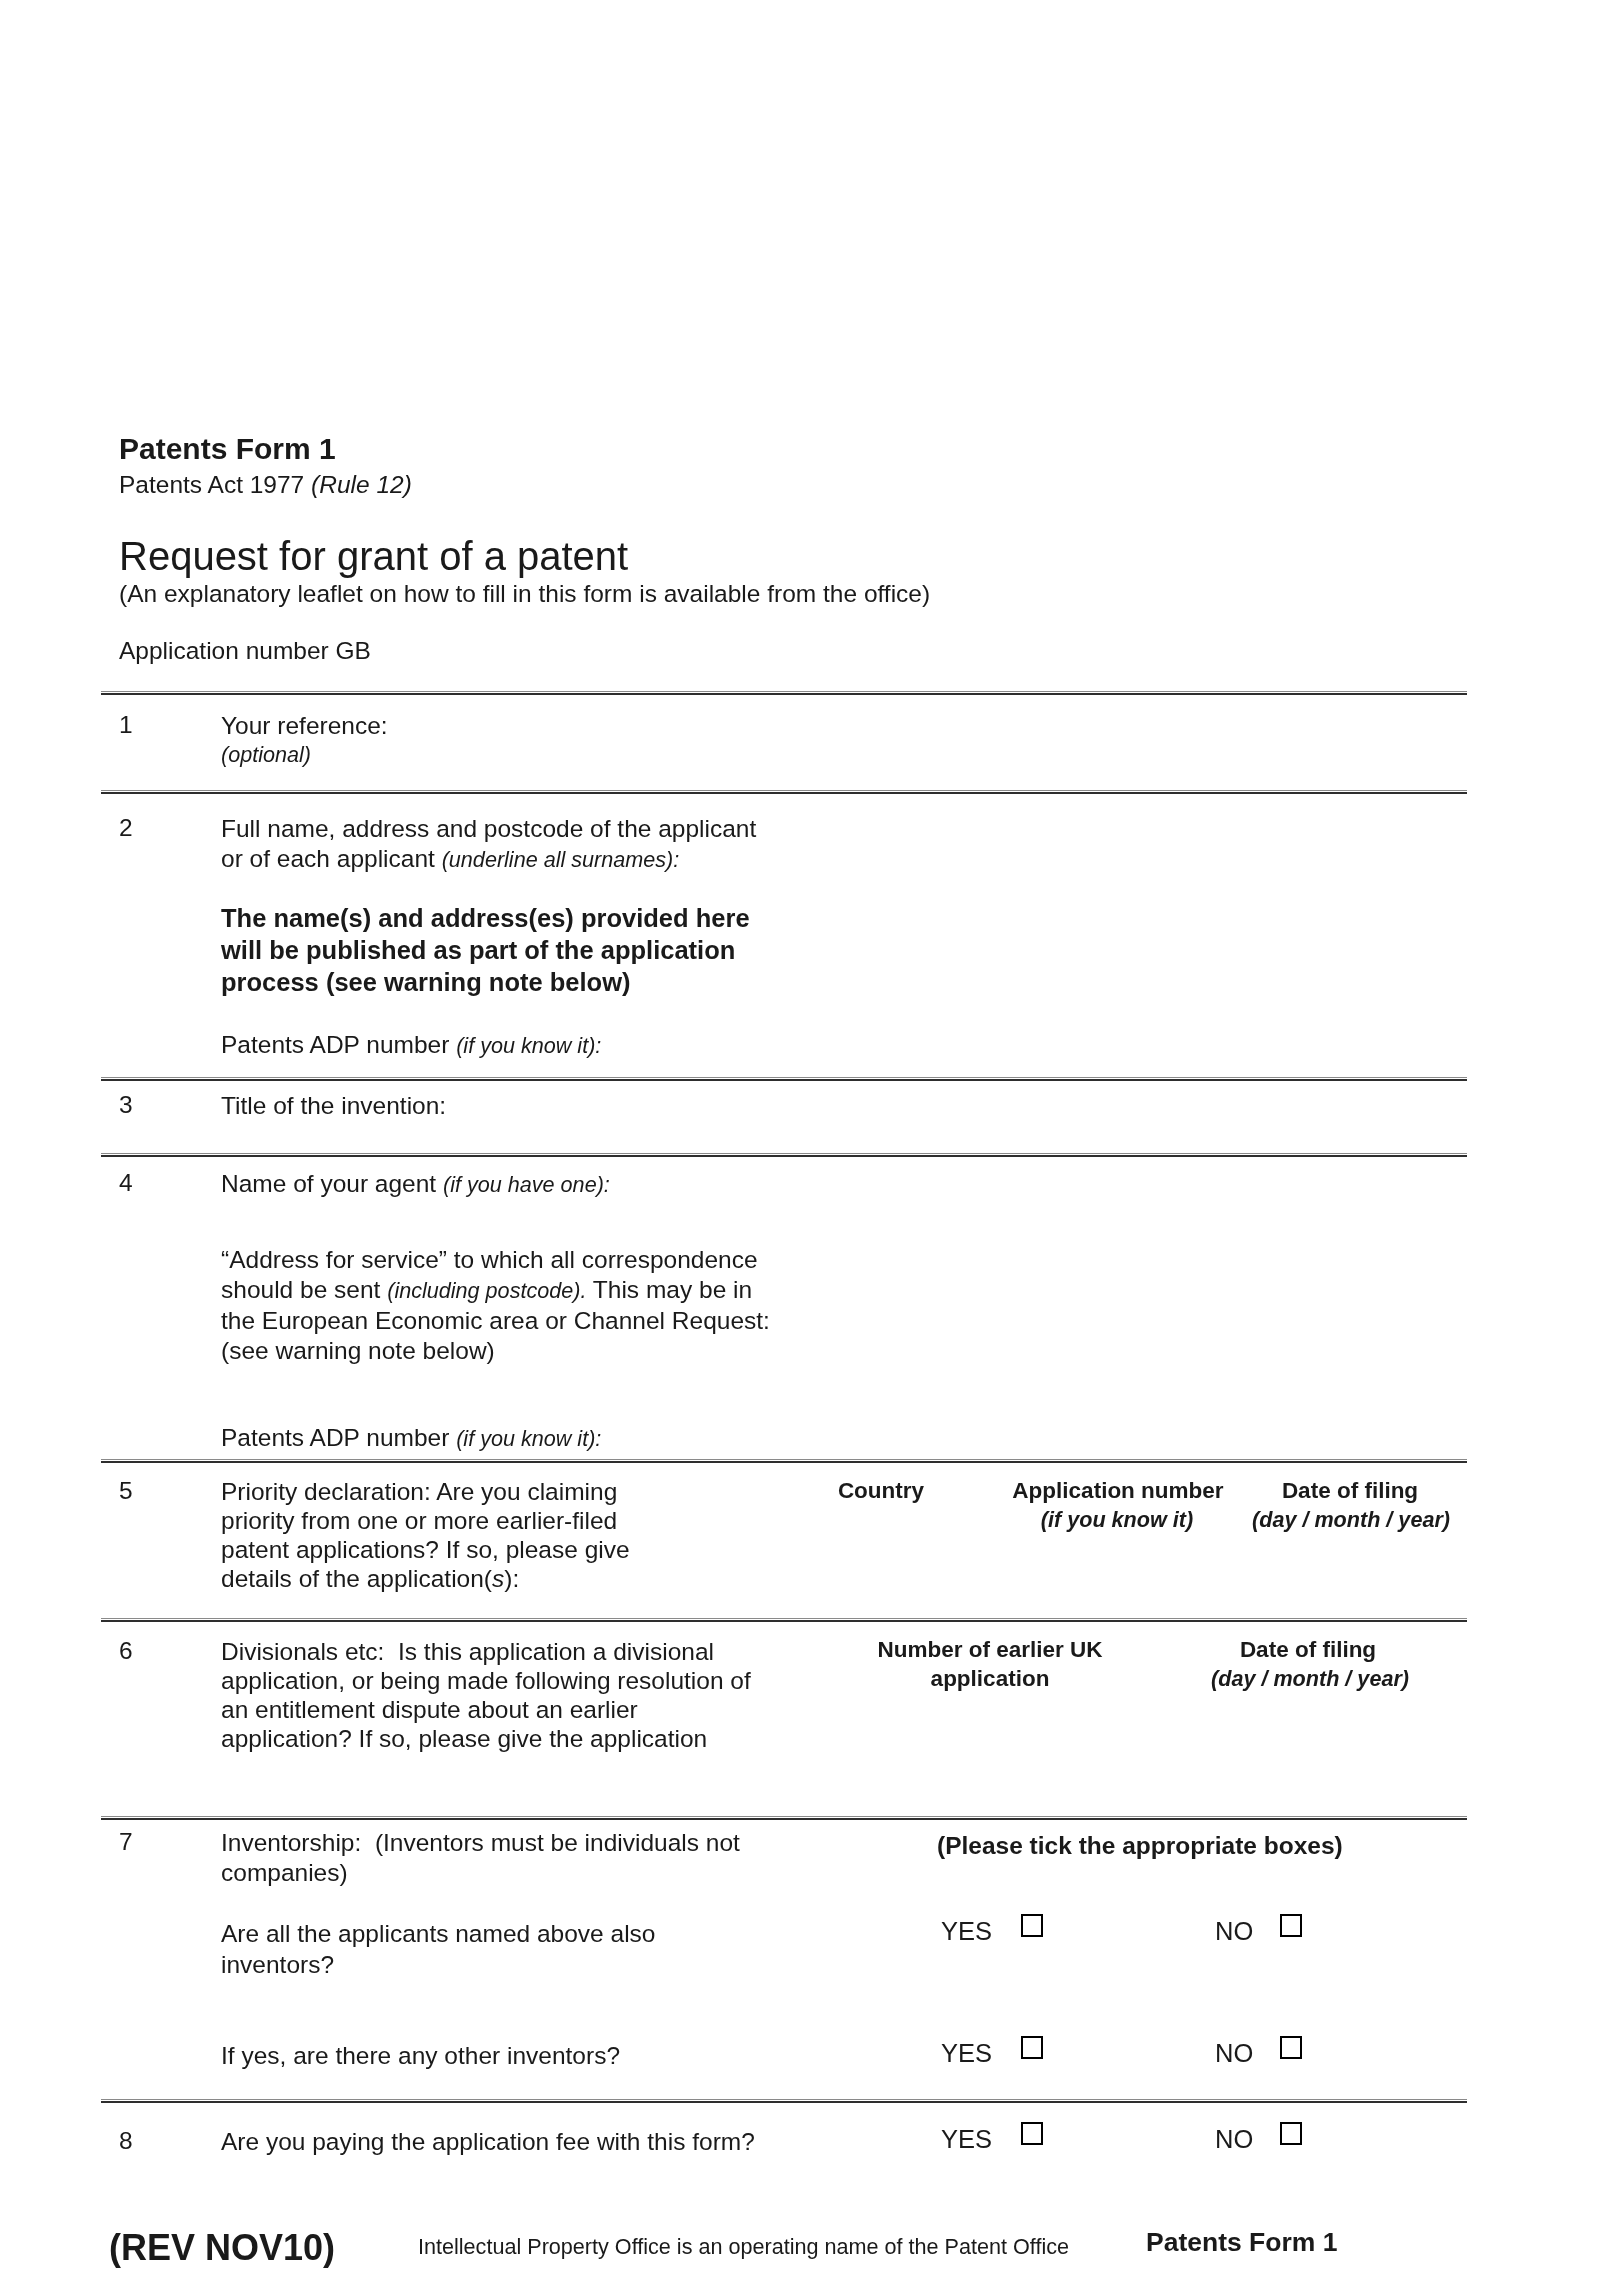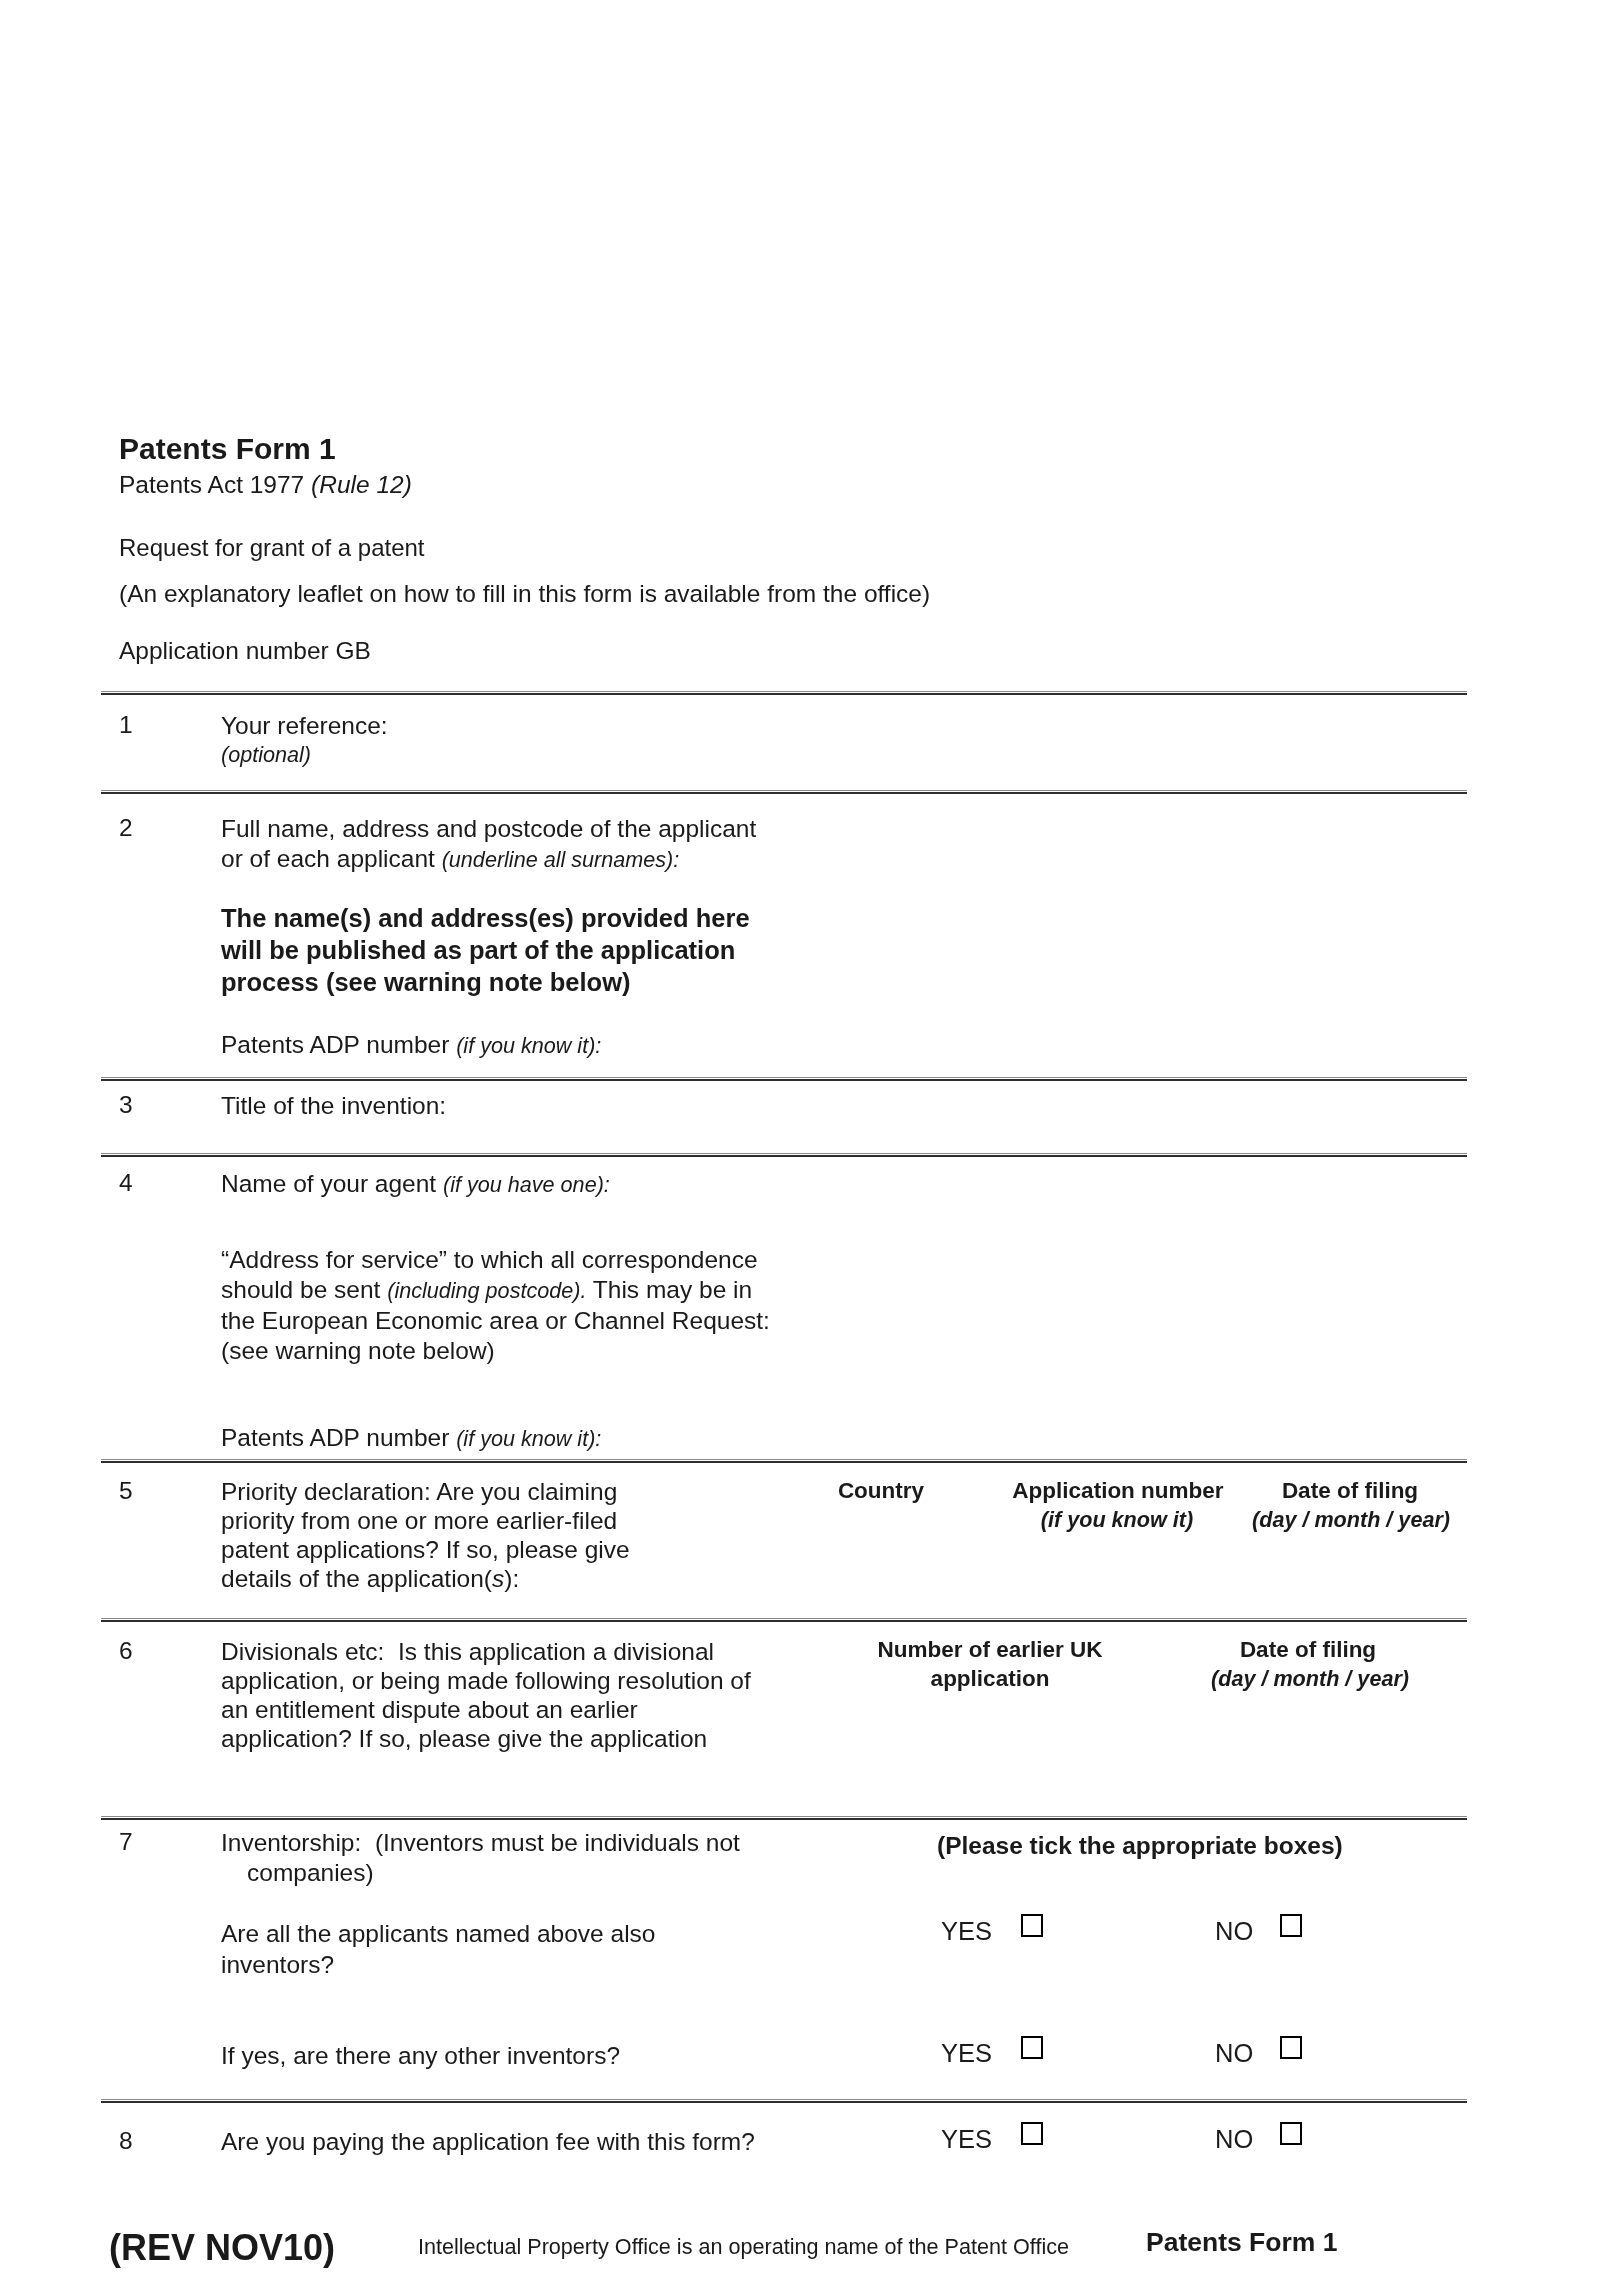--- a/index.html
+++ b/index.html
@@ -9,21 +9,21 @@
     width: 1622px;
     height: 2293px;
     background: #ffffff;
     font-family: "Liberation Sans", "DejaVu Sans", sans-serif;
     color: #1a1a1a;
     overflow: hidden;
   }
   .abs { position: absolute; white-space: nowrap; }
   .h1 { font-size: 30px; font-weight: bold; letter-spacing: 0; }
   .body-text { font-size: 24.5px; line-height: 30px; }
-  .h2 { font-size: 24px; }
+  .h2 { font-size: 40px; }
   .num { font-size: 24.5px; }
   .it { font-style: italic; }
   .small-it { font-style: italic; font-size: 21.6px; }
   .bold-para { font-size: 25.5px; font-weight: bold; line-height: 32px; }
   .lh30 { line-height: 29px; }
   .col-head { font-size: 22.5px; text-align: center; }
   .col-note { font-size: 21.6px; font-style: italic; text-align: center; }
   .ctr { transform: translateX(-50%); font-weight: bold; }
   .rule {
     position: absolute;
@@ -112,21 +112,21 @@
     <div>an entitlement dispute about an earlier</div>
     <div>application? If so, please give the application</div>
   </div>
   <div class="abs col-head ctr" style="left:990px; top:1637px;">Number of earlier UK</div>
   <div class="abs col-head ctr" style="left:990px; top:1666px;">application</div>
   <div class="abs col-head ctr" style="left:1308px; top:1637px;">Date of filing</div>
   <div class="abs col-note ctr" style="left:1310px; top:1666px;">(day / month / year)</div>
 
   <div class="abs num" style="left:119px; top:1828px;">7</div>
   <div class="abs body-text" style="left:221px; top:1828px;">Inventorship:&nbsp; (Inventors must be individuals not</div>
-  <div class="abs body-text" style="left:221px; top:1858px;margin-left:26px;">companies)</div>
+  <div class="abs body-text" style="left:221px; top:1858px;">companies)</div>
   <div class="abs body-text" style="left:937px; top:1831px;font-weight:bold;">(Please tick the appropriate boxes)</div>
 
   <div class="abs body-text" style="left:221px; top:1919px;">Are all the applicants named above also</div>
   <div class="abs body-text" style="left:221px; top:1950px;">inventors?</div>
   <div class="abs yesno" style="left:941px; top:1917px;">YES</div>
   <div class="cb" style="left:1021px; top:1914px;"></div>
   <div class="abs yesno" style="left:1215px; top:1917px;">NO</div>
   <div class="cb" style="left:1280px; top:1914px;"></div>
 
   <div class="abs body-text" style="left:221px; top:2041px;">If yes, are there any other inventors?</div>

